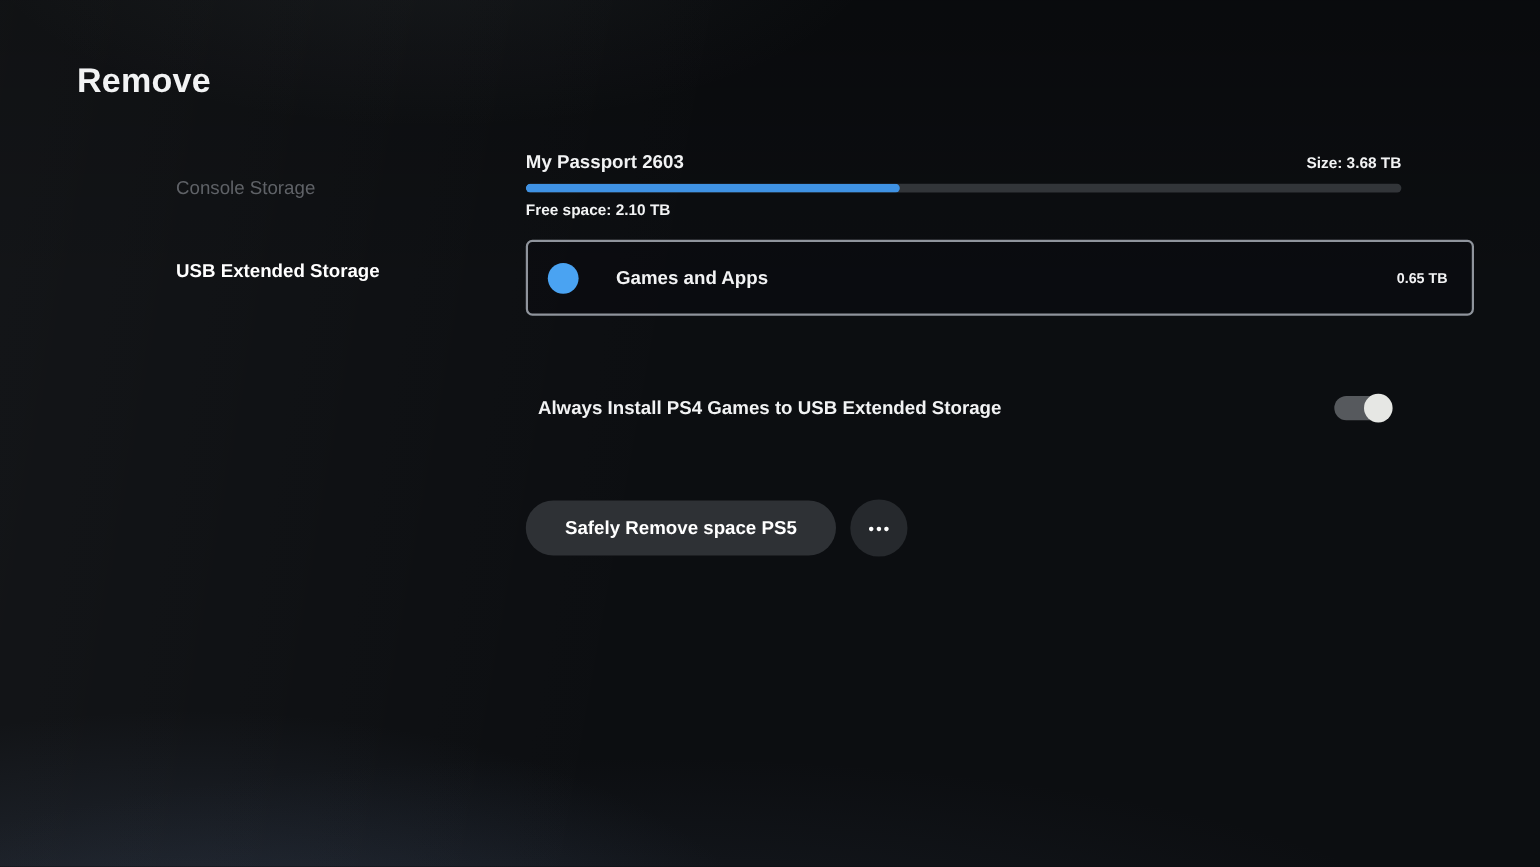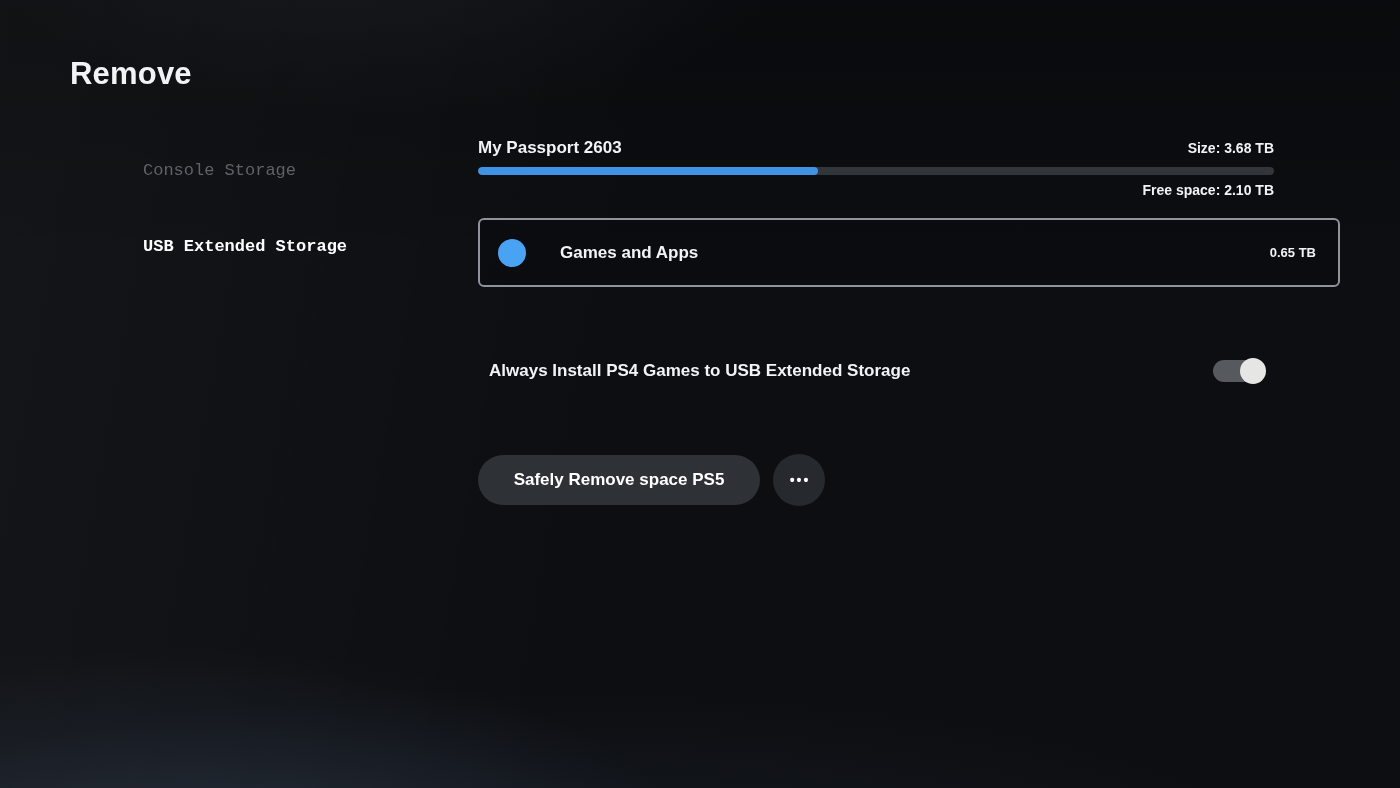--- a/index.html
+++ b/index.html
@@ -20,21 +20,21 @@
       linear-gradient(100deg, rgba(255,255,255,0.03) 0%, rgba(255,255,255,0) 45%),
       linear-gradient(to bottom, rgba(0,0,0,0.25) 0%, rgba(0,0,0,0) 35%);
   }
 
   .page-title {
     position: absolute; left: 70px; top: 56px;
     font-size: 31px; font-weight: 700; letter-spacing: 0.2px;
   }
 
   
-  .side-item { position: absolute; left: 143px; font-size: 17px; cursor: pointer; font-family: Liberation Mono, monospace; }
+  .side-item { position: absolute; left: 160px; font-size: 17px; cursor: pointer; }
   .side-item.dim { top: 161px; color: #5f6267; font-weight: 400; }
   .side-item.sel { top: 237px; color: #ffffff; font-weight: 700; }
 
   
   .main { position: absolute; left: 478px; top: 0; width: 796px; }
 
   .drive-row {
     position: absolute; left: 0; top: 138px; width: 100%;
     display: flex; justify-content: space-between; align-items: baseline;
   }
@@ -42,21 +42,21 @@
   .drive-size { font-size: 14px; font-weight: 700; }
 
   .usage-bar {
     position: absolute; left: 0; top: 167px; width: 100%; height: 8px;
     background: #323539; border-radius: 4px; overflow: hidden;
   }
   .usage-fill { height: 100%; border-radius: 4px; }
 
   .free-row {
     position: absolute; left: 0; top: 182px; width: 100%;
-    text-align: right; font-size: 14px; font-weight: 700;
+    font-size: 14px; font-weight: 700;
   }
 
   .category-card {
     position: absolute; left: 0; top: 218px; width: 862px; height: 69px;
     border: 2px solid #8f949c; border-radius: 6px;
     background: rgba(8,10,13,0.35);
     display: flex; align-items: center; cursor: pointer;
   }
   .cat-dot {
     width: 28px; height: 28px; border-radius: 50%;

